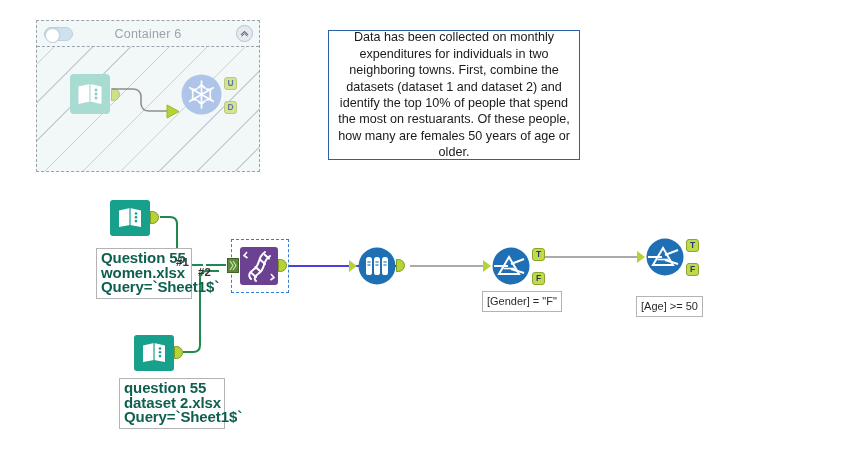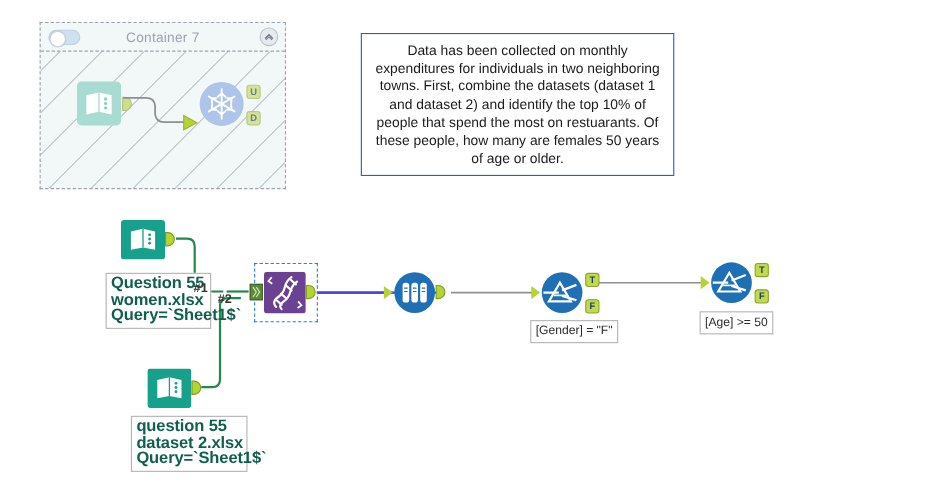--- a/index.html
+++ b/index.html
@@ -93,21 +93,21 @@
         rgba(0,0,0,0) 17px,
         rgba(0,0,0,0) 27px
       );
   }
 
   
   .comment-box {
     position: absolute;
     left: 328px;
     top: 30px;
-    width: 285px;
+    width: 252px;
     height: 130px;
     border: 1.4px solid #2b5fa8;
     background: #ffffff;
     box-sizing: border-box;
     display: flex;
     align-items: center;
     justify-content: center;
   }
   .comment-text {
     font-family: "Liberation Sans", sans-serif;
@@ -204,21 +204,21 @@
   }
 </style>
 </head>
 <body>
 
 <div id="canvas">
 
   <div class="container-box">
     <div class="container-header">
       <div class="toggle"></div>
-      <div class="container-title">Container 7</div>
+      <div class="container-title">Container 6</div>
       <div class="collapse-btn">
         <svg width="11" height="11" viewBox="0 0 11 11">
           <path d="M2 7 L5.5 3.6 L9 7" fill="none" stroke="#6c7784" stroke-width="1.3"></path>
           <path d="M2.6 8.3 L5.5 5.6 L8.4 8.3" fill="none" stroke="#6c7784" stroke-width="1"></path>
         </svg>
       </div>
     </div>
 
     <div class="container-body">
 
@@ -396,15 +396,15 @@
       <path d="M17 10 L7 27 L27 27 Z" fill="none" stroke="#ffffff" stroke-width="2"></path>
       <path d="M11.5 21.5 L22.5 21.5" stroke="#ffffff" stroke-width="1.6"></path>
       <path d="M2 19 L16 19" stroke="#ffffff" stroke-width="2"></path>
       <path d="M19 17 L32 12" stroke="#ffffff" stroke-width="2"></path>
       <path d="M19 22 L32 26" stroke="#ffffff" stroke-width="2"></path>
     </svg>
     <div class="in-arrow" style="left:-9px; top:13px;"></div>
     <div class="anchor-lbl" style="left:40px; top:1px;">T</div>
     <div class="anchor-lbl" style="left:40px; top:25px;">F</div>
   </div>
-  <div class="nodelabel" style="left:636px; top:283px;">[Age] &gt;= 50</div>
+  <div class="nodelabel" style="left:636px; top:296px;">[Age] &gt;= 50</div>
 
 </div>
 
 </body></html>

